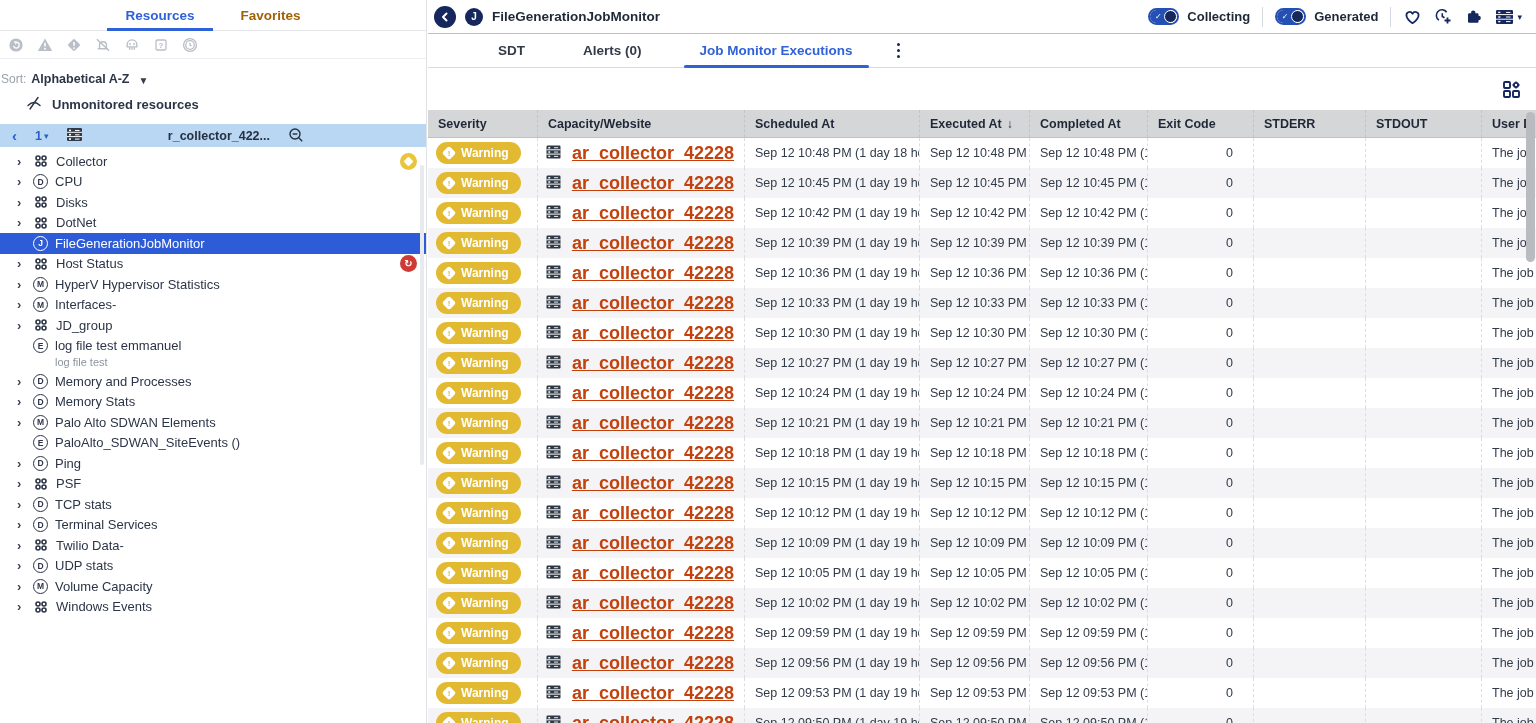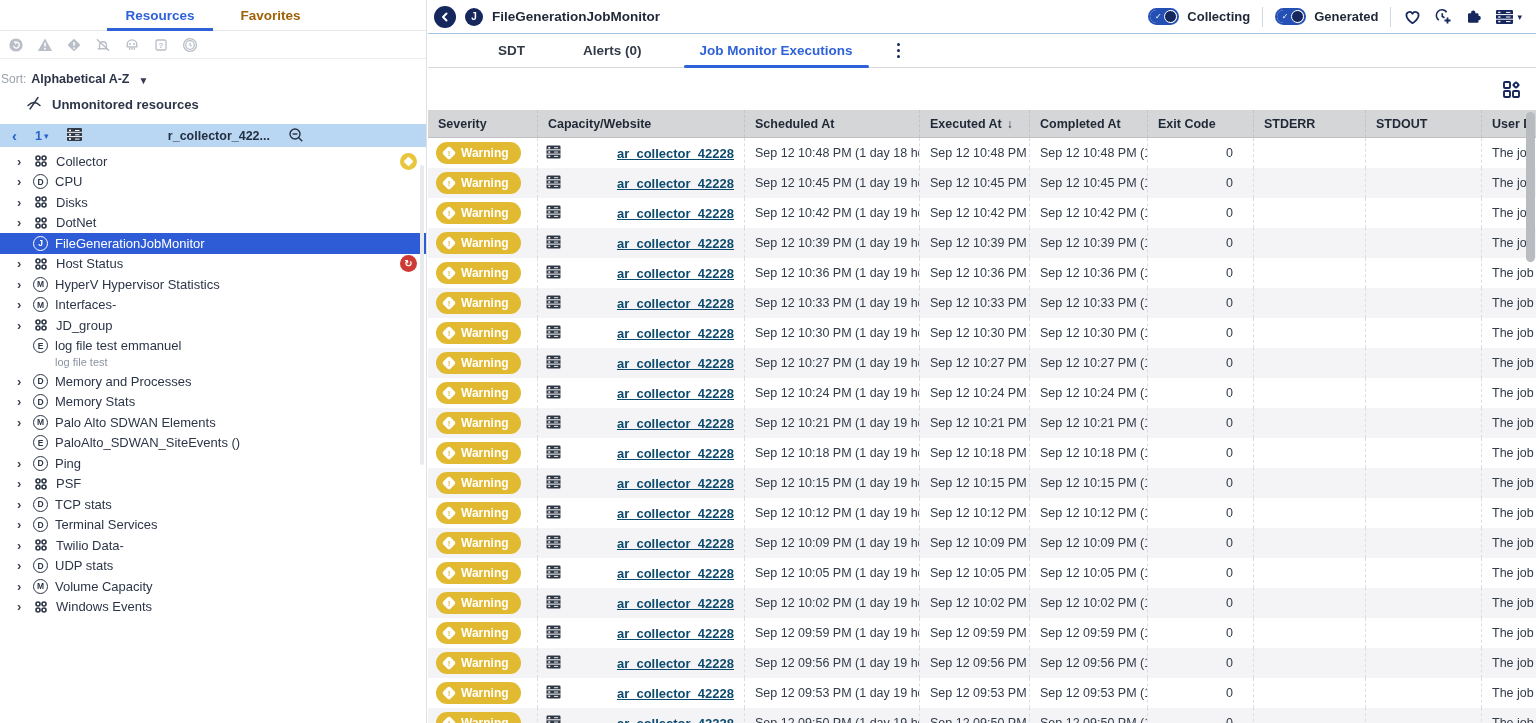--- a/index.html
+++ b/index.html
@@ -84,21 +84,21 @@
   .c-sched { width:175px;}
   .c-exec  { width:110px;}
   .c-comp  { width:118px;}
   .c-exit  { width:106px; justify-content:flex-end; padding-right:20px;}
   .c-stderr{ width:112px;}
   .c-stdout{ width:116px;}
   .c-user  { flex:1;}
   .wbadge { display:flex; align-items:center; gap:7px; background:#e2ba32; border-radius:11px; height:22px; padding:0 12px 0 8px; color:#fff; font-size:12px; font-weight:600; cursor:pointer;}
   .wdiamond { width:10px; height:10px; background:#fff; transform:rotate(45deg); border-radius:2px; position:relative;}
   .wdiamond span { position:absolute; inset:0; transform:rotate(-45deg); color:#e2ba32; font-size:8px; font-weight:900; display:flex; align-items:center; justify-content:center;}
-  .rlink { margin-left:auto; color:#0c4a6e; font-weight:700; text-decoration:underline; font-size:13px; cursor:pointer;}
+  .rlink { margin-left:auto; color:#c2410c; font-weight:700; text-decoration:underline; font-size:18px; cursor:pointer;}
   .vscroll { position:absolute; right:1px; top:43px; width:9px; height:150px; background:#b8bbc0; border-radius:5px;}
 </style>
 </head>
 <body>
 
 <div class="app">
 
   <div class="sidebar">
     <div class="side-tabs">
       <div class="stab active">Resources</div>

